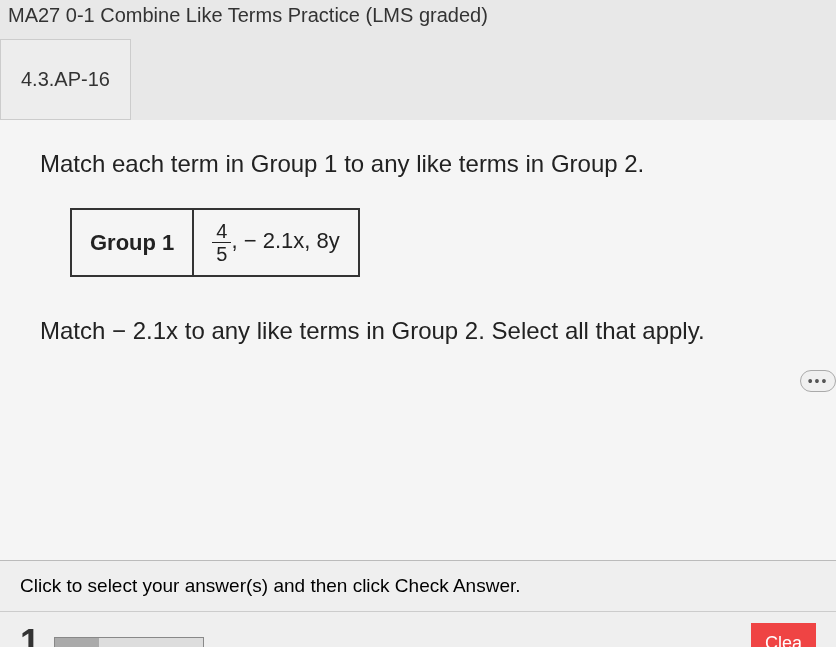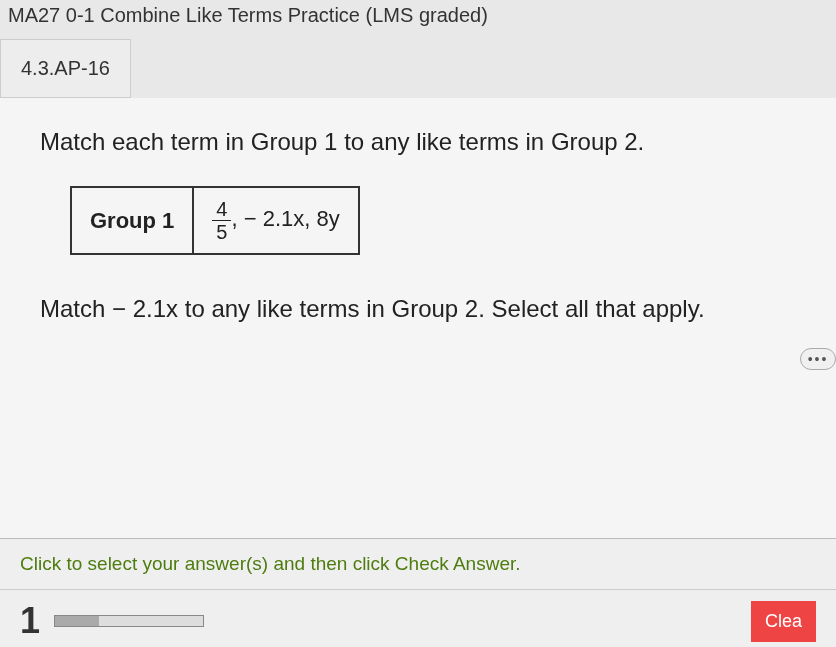--- a/index.html
+++ b/index.html
@@ -14,21 +14,21 @@
     .page-title {
       font-size: 20px;
       color: #333;
       padding: 4px 8px;
       font-weight: normal;
     }
     .problem-header {
       background: #ededed;
       border: 1px solid #ccc;
       display: inline-block;
-      padding: 17px 20px;
+      padding: 28px 20px;
       font-size: 20px;
       color: #333;
       margin-top: 8px;
     }
     .content {
       background: #f5f5f5;
       padding: 30px 24px 20px 40px;
       min-height: 440px;
       position: relative;
     }
@@ -84,21 +84,21 @@
       letter-spacing: 2px;
       color: #555;
       cursor: pointer;
     }
     .footer {
       border-top: 1px solid #bbb;
       background: #efefef;
     }
     .footer-instruction {
       font-size: 19px;
-      color: #4d7c0f;
+      color: #000000;
       padding: 14px 20px;
       border-bottom: 1px solid #ccc;
     }
     .footer-bar {
       display: flex;
       align-items: center;
       padding: 10px 20px;
       gap: 14px;
     }
     .part-count {

